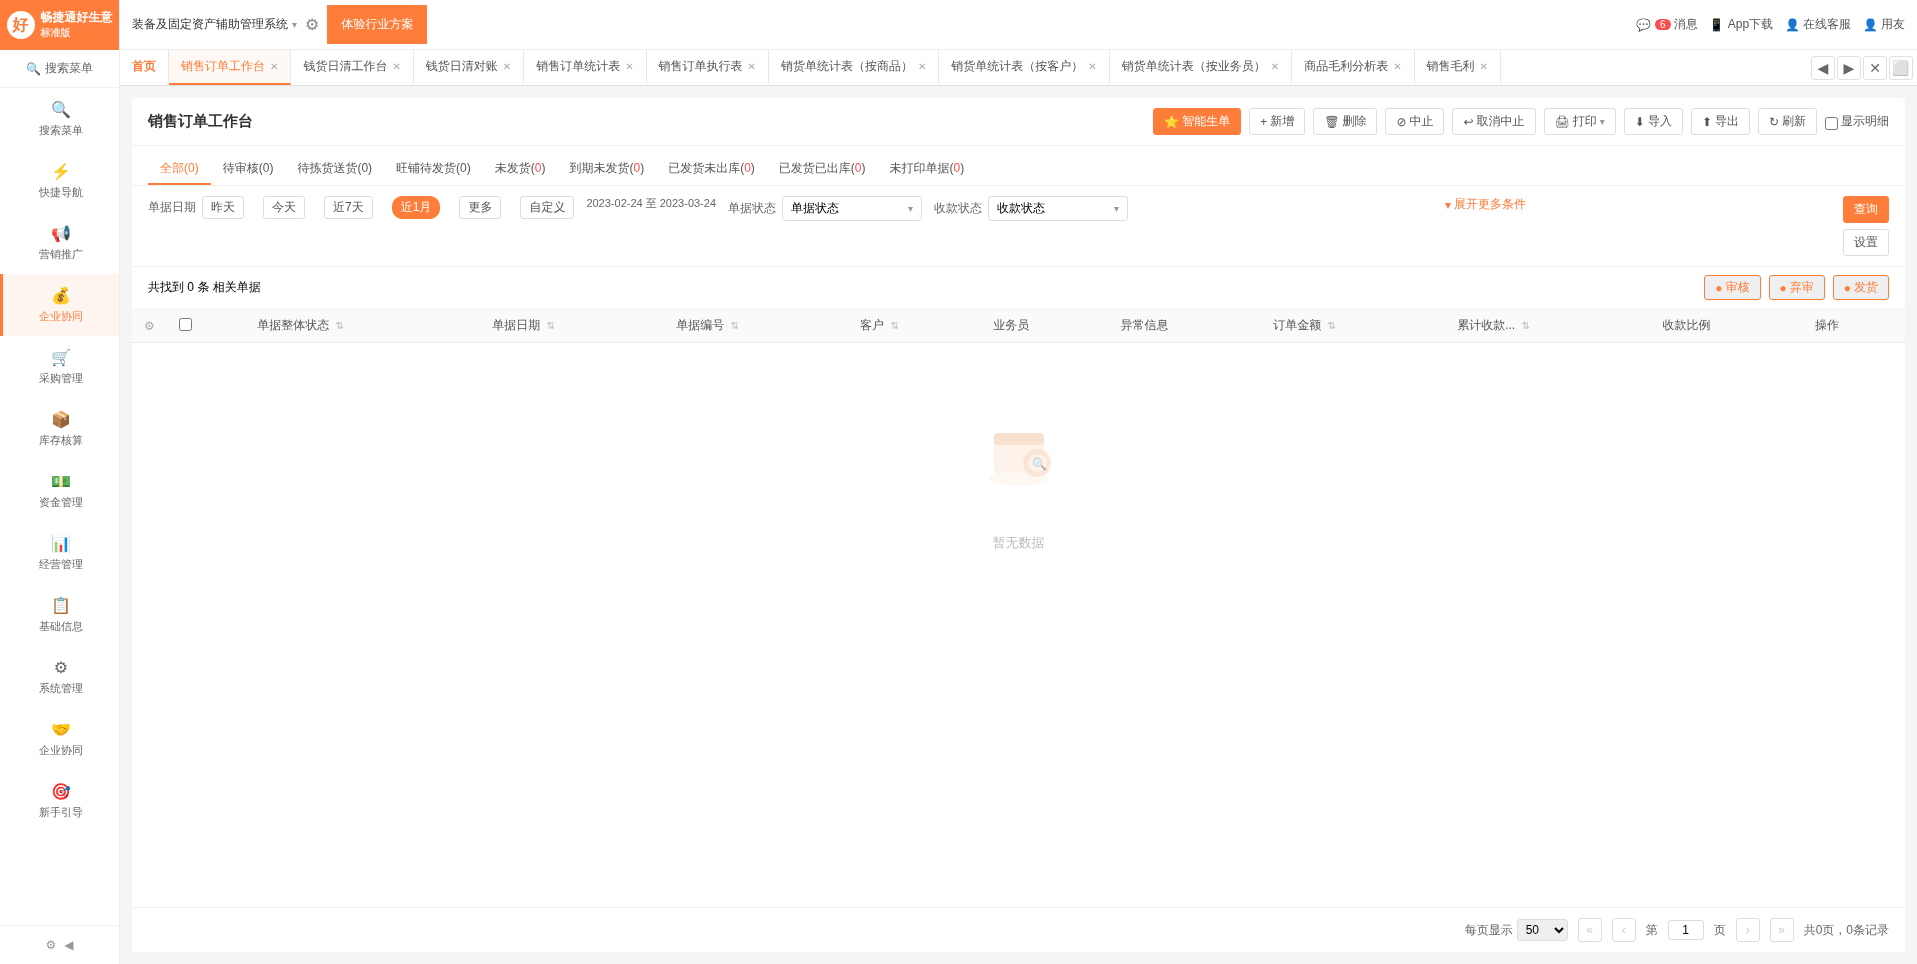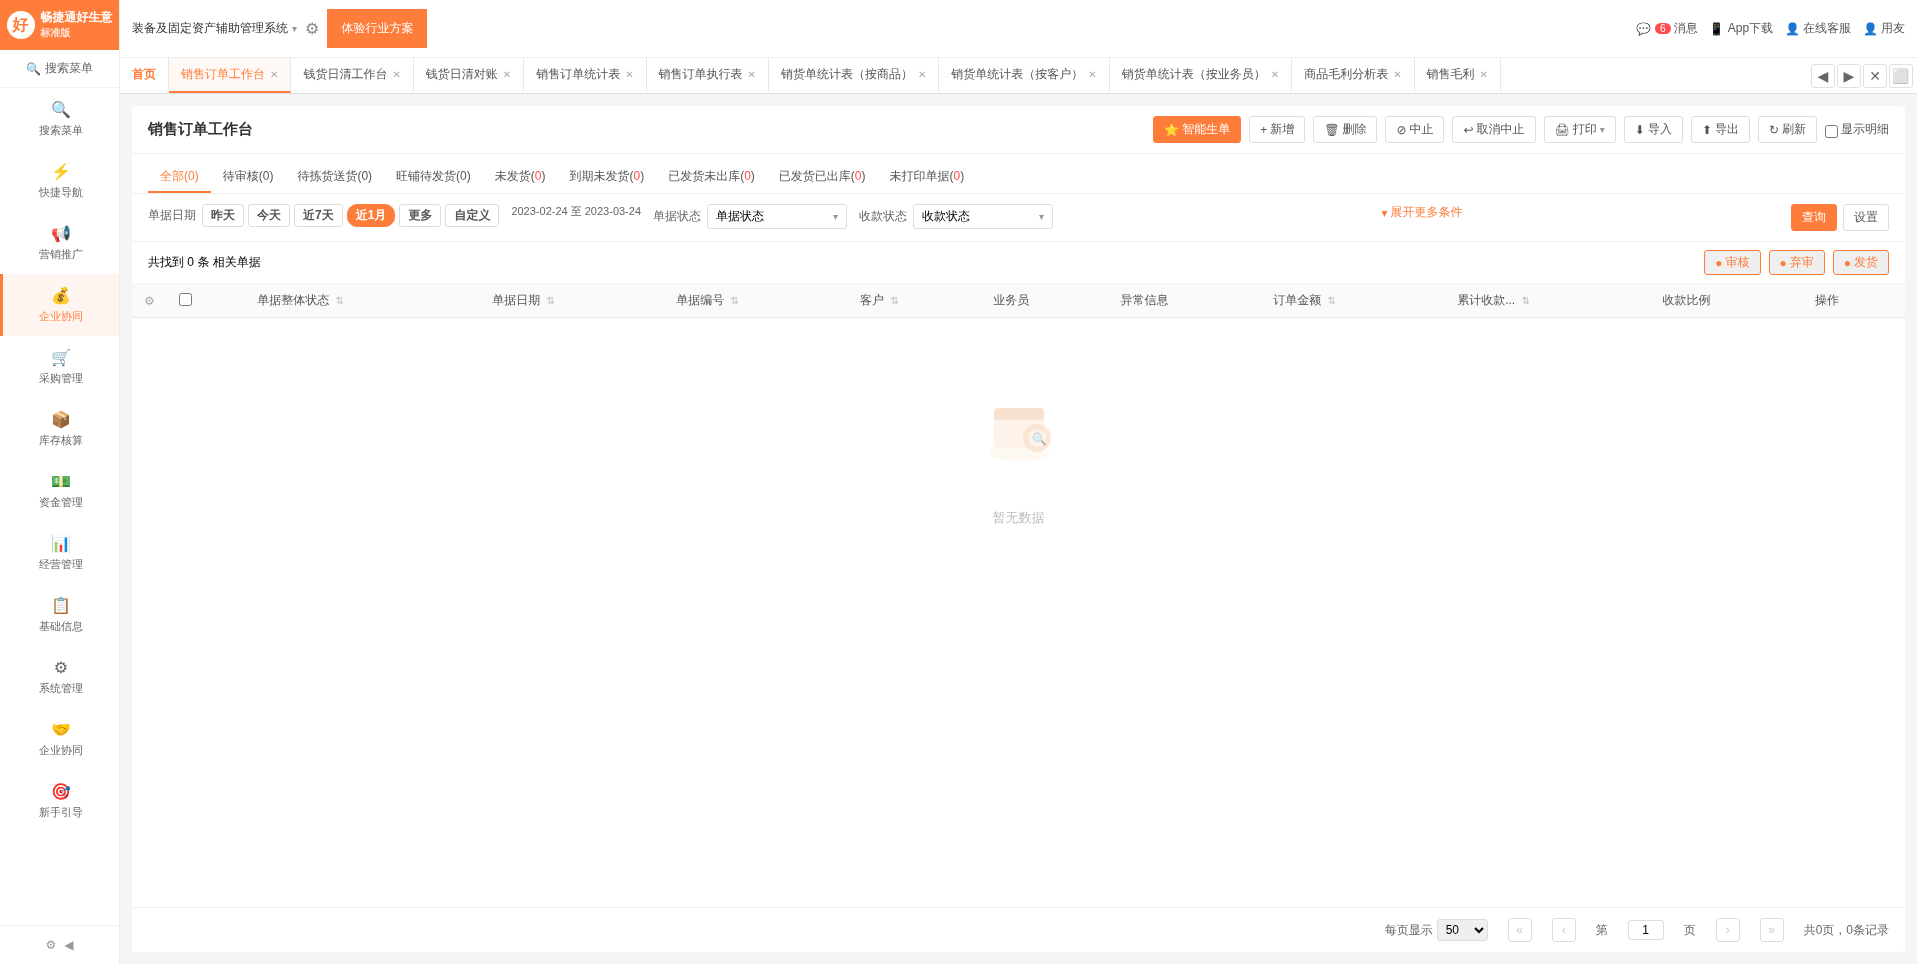--- a/index.html
+++ b/index.html
@@ -14,21 +14,21 @@
     .sidebar-nav-item.active { color: #ff7d3b; background: #fff5f0; border-left-color: #ff7d3b; }
     .sidebar-nav-icon { font-size: 16px; }
     .sidebar-nav-label { font-size: 11px; }
     .sidebar-bottom { margin-top: auto; display: flex; align-items: center; justify-content: center; gap: 8px; padding: 12px; border-top: 1px solid #f0f0f0; color: #999; }
     .sidebar-bottom span { cursor: pointer; }
 
     
     .main { flex: 1; display: flex; flex-direction: column; overflow: hidden; }
 
     
-    .topbar { height: 58px; background: #fff; border-bottom: 1px solid #eee; display: flex; align-items: center; padding: 0 12px; gap: 8px; flex-shrink: 0; }
+    .topbar { height: 50px; background: #fff; border-bottom: 1px solid #eee; display: flex; align-items: center; padding: 0 12px; gap: 8px; flex-shrink: 0; }
     .topbar-btn { background: #ff7d3b; color: #fff; border: none; border-radius: 0; padding: 11px 14px; cursor: pointer; font-size: 12px; }
     .topbar-icon-group { display: flex; align-items: center; gap: 12px; color: #666; font-size: 12px; }
     .topbar-icon-item { display: flex; align-items: center; gap: 3px; cursor: pointer; color: #555; }
     .badge { background: #ff4d4f; color: #fff; border-radius: 10px; padding: 0 5px; font-size: 10px; min-width: 16px; text-align: center; }
     .topbar-settings { color: #888; cursor: pointer; font-size: 16px; }
     .topbar-dropdown { display: flex; align-items: center; gap: 4px; color: #333; cursor: pointer; font-size: 13px; }
     .chevron { font-size: 10px; color: #999; }
 
     
     .tabbar { height: 36px; background: #fff; border-bottom: 1px solid #e0e0e0; display: flex; align-items: stretch; flex-shrink: 0; overflow: hidden; }
@@ -53,21 +53,21 @@
 
     
     .subtabs { display: flex; align-items: center; padding: 8px 16px 0; gap: 0; border-bottom: 1px solid #f0f0f0; }
     .subtab { padding: 6px 12px; cursor: pointer; color: #555; border-bottom: 2px solid transparent; font-size: 12px; white-space: nowrap; }
     .subtab.active { color: #ff7d3b; border-bottom: 2px solid #ff7d3b; }
 
     
     .filter-bar { padding: 10px 16px; display: flex; align-items: flex-start; gap: 12px; border-bottom: 1px solid #f0f0f0; flex-wrap: wrap; }
     .filter-group { display: flex; align-items: center; gap: 6px; }
     .filter-label { color: #666; white-space: nowrap; }
-    .filter-date-btns { display: flex; align-items: center; gap: 4px; font-weight: bold; }
+    .filter-date-btns { display: flex; align-items: center; gap: 19px; }
     .date-btn { padding: 2px 8px; border: 1px solid #ddd; border-radius: 3px; cursor: pointer; color: #555; background: #fff; font-size: 12px; }
     .date-btn.active { background: #ff7d3b; color: #fff; border-color: #ff7d3b; border-radius: 10px; text-align: right; }
     .filter-date-range { color: #666; font-size: 11px; }
     .filter-select { display: flex; align-items: center; gap: 4px; border: 1px solid #ddd; border-radius: 3px; padding: 3px 8px; cursor: pointer; background: #fff; min-width: 120px; justify-content: space-between; }
     .expand-btn { display: flex; align-items: center; gap: 3px; color: #ff7d3b; cursor: pointer; font-size: 12px; margin-left: auto; }
 
     
     .result-bar { padding: 8px 16px; display: flex; align-items: center; justify-content: space-between; border-bottom: 1px solid #f5f5f5; }
     .result-actions { display: flex; align-items: center; gap: 8px; }
     .result-action-btn { display: flex; align-items: center; gap: 3px; padding: 3px 10px; border: 1px solid #ddd; border-radius: 3px; cursor: pointer; color: #555; font-size: 12px; }
@@ -80,21 +80,21 @@
     th.sortable { cursor: pointer; }
     th .sort-icon { color: #bbb; font-size: 10px; margin-left: 3px; }
     .th-gear { width: 30px; color: #aaa; cursor: pointer; text-align: center; }
 
     
     .empty-state { flex: 1; display: flex; flex-direction: column; align-items: center; justify-content: center; padding: 60px 0; }
     .empty-icon { font-size: 80px; margin-bottom: 12px; opacity: 0.5; }
     .empty-text { color: #bbb; font-size: 13px; }
 
     
-    .pagination { padding: 10px 16px; border-top: 1px solid #f0f0f0; display: flex; align-items: center; justify-content: flex-end; gap: 20px; }
+    .pagination { padding: 10px 16px; border-top: 1px solid #f0f0f0; display: flex; align-items: center; justify-content: flex-end; gap: 10px; }
     .page-size-select { display: flex; align-items: center; gap: 4px; color: #666; }
     .page-size-select select { border: 1px solid #ddd; border-radius: 3px; padding: 2px 4px; }
     .page-input { width: 36px; text-align: center; border: 1px solid #ddd; border-radius: 3px; padding: 2px; }
     .page-btn { width: 24px; height: 24px; display: flex; align-items: center; justify-content: center; border: 1px solid #ddd; border-radius: 3px; cursor: pointer; color: #555; background: #fff; }
     .page-btn.disabled { color: #ccc; cursor: not-allowed; }
     .page-info { color: #666; }
 
     
     ::-webkit-scrollbar { width: 6px; height: 6px; }
     ::-webkit-scrollbar-track { background: #f1f1f1; }
@@ -343,21 +343,21 @@
           <span class="filter-label">收款状态</span>
           <div class="filter-select" style="min-width:140px;">
             <span>收款状态</span>
             <span class="chevron">▾</span>
           </div>
         </div>
         <div class="expand-btn">
           <span>▾</span>
           <span>展开更多条件</span>
         </div>
-        <div style="margin-left:auto;display:flex;gap:6px;">
+        <div style="margin-left:auto;display:flex;gap:6px;flex-direction:column;">
           <button class="action-btn primary">查询</button>
           <button class="action-btn">设置</button>
         </div>
       </div>
 
       <div class="result-bar">
         <div>
           <span>共找到</span>
           <span class="count">0</span>
           <span>条</span>

